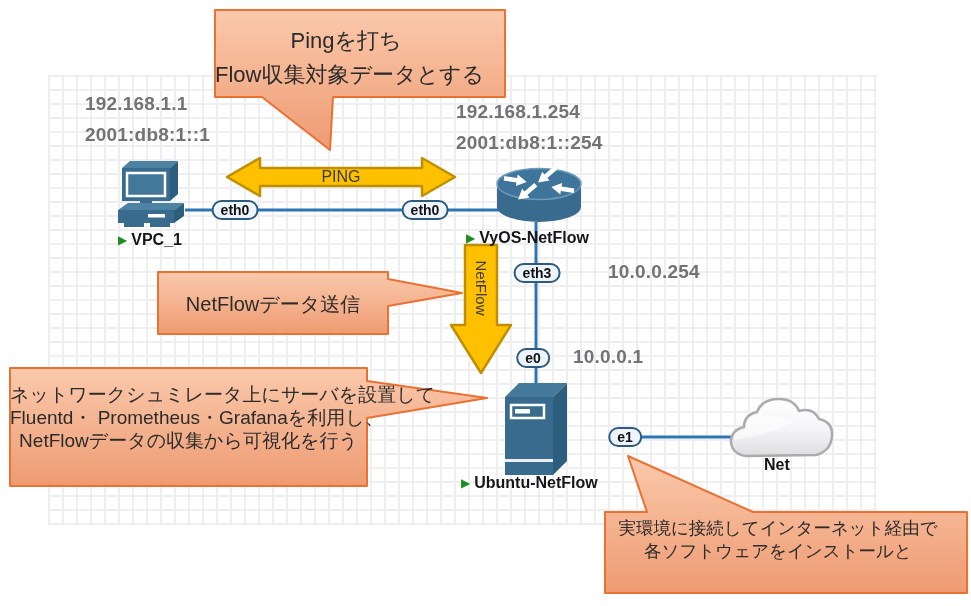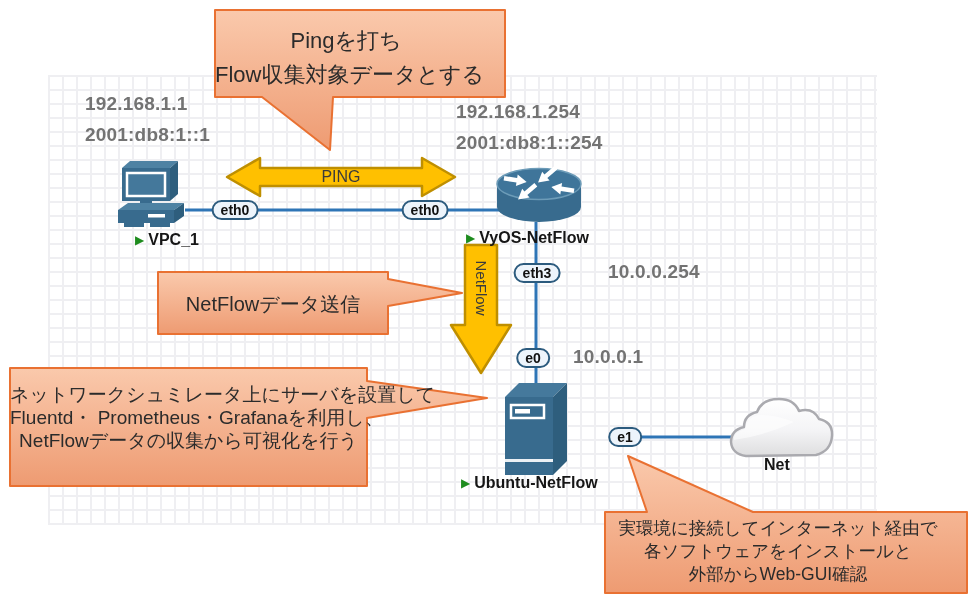--- a/index.html
+++ b/index.html
@@ -127,21 +127,21 @@
 <div class="abs pill" style="left:533px;top:358px;">e0</div>
 <div class="abs pill" style="left:625px;top:437px;">e1</div>
 
 <div class="abs ip" style="left:85px;top:93px;">192.168.1.1</div>
 <div class="abs ip" style="left:85px;top:124px;">2001:db8:1::1</div>
 <div class="abs ip" style="left:456px;top:101px;">192.168.1.254</div>
 <div class="abs ip" style="left:456px;top:132px;">2001:db8:1::254</div>
 <div class="abs ip" style="left:608px;top:261px;">10.0.0.254</div>
 <div class="abs ip" style="left:573px;top:346px;">10.0.0.1</div>
 
-<div class="abs nodelabel" style="left:118px;top:231px;padding-left:17px;">
+<div class="abs nodelabel" style="left:118px;top:231px;">
   <span class="tri">▶</span><span>VPC_1</span>
 </div>
 <div class="abs nodelabel" style="left:466px;top:229px;">
   <span class="tri">▶</span><span>VyOS-NetFlow</span>
 </div>
 <div class="abs nodelabel" style="left:461px;top:474px;">
   <span class="tri">▶</span><span>Ubuntu-NetFlow</span>
 </div>
 <div class="abs nodelabel" style="left:764px;top:456px;">
   <span>Net</span>
@@ -171,14 +171,13 @@
 
 <div class="abs callout-text" style="left:10px;top:383px;width:357px;font-size:19px;line-height:1.22;">
   <div>ネットワークシュミレータ上にサーバを設置して</div>
   <div>Fluentd・ Prometheus・Grafanaを利用し、</div>
   <div>NetFlowデータの収集から可視化を行う</div>
 </div>
 
 <div class="abs callout-text" style="left:605px;top:517px;width:346px;font-size:17.5px;line-height:1.3;">
   <div>実環境に接続してインターネット経由で</div>
   <div>各ソフトウェアをインストールと</div>
-  <div>外部からWeb-GUI確認</div>
 </div>
 
 </body></html>

